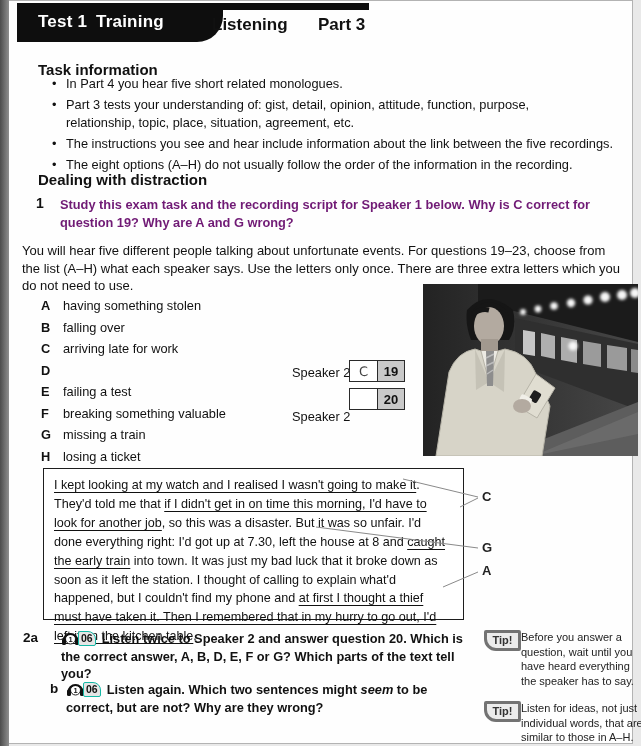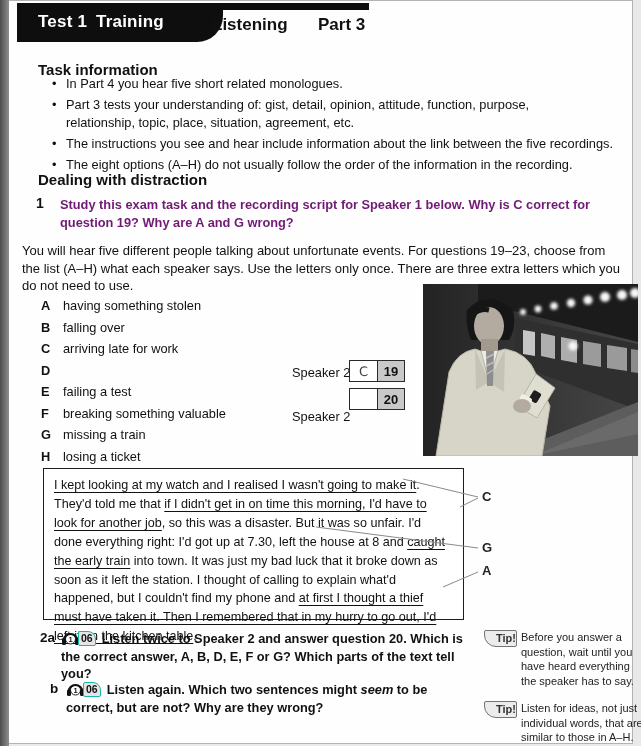--- a/index.html
+++ b/index.html
@@ -60,22 +60,22 @@
   .connector{position:absolute;left:300px;top:470px;width:174px;height:125px;pointer-events:none;}
   
   .ex2-label{position:absolute;font-size:13.5px;font-weight:bold;color:#111;}
   .ex2-body{position:absolute;width:412px;font-size:12.8px;font-weight:bold;line-height:17.5px;color:#111;}
   .ex2-body i{font-style:italic;}
   .audio{display:inline-flex;align-items:center;margin-right:6px;vertical-align:-3px;}
   .audio .track{border:1px solid #14b8a6;border-radius:2px 8px 2px 2px;background:#e5e5e5;
     font-size:10.5px;font-weight:bold;padding:0 2px;line-height:13px;color:#111;margin-left:-2px;}
   
   .tip-tab{position:absolute;left:476px;width:31px;height:15px;background:#ececec;
-    border:1px solid #737373;border-radius:2px 2px 2px 12px;
-    font-size:11px;font-weight:bold;color:#333;text-align:right;line-height:14px;}
+    border:3px solid #737373;border-radius:2px 2px 2px 12px;
+    font-size:11px;font-weight:bold;color:#333;text-align:center;line-height:14px;}
   .tip-text{position:absolute;left:513px;width:122px;font-size:11px;line-height:14.6px;color:#222;}
 </style>
 </head>
 <body>
 
 <div class="page">
 
   <div class="hdr-strip"></div>
   <div class="hdr-tab"></div>
   <div class="hdr-tab-text"><span>Test 1</span><span class="gap"></span><span>Training</span></div>
@@ -220,21 +220,21 @@
   <svg class="connector">
     <line x1="95" y1="8" x2="170" y2="26" stroke="#8a8a8a" stroke-width="1"></line>
     <line x1="152" y1="36" x2="170" y2="27" stroke="#8a8a8a" stroke-width="1"></line>
     <line x1="8" y1="56" x2="170" y2="77" stroke="#8a8a8a" stroke-width="1"></line>
     <line x1="135" y1="116" x2="170" y2="101" stroke="#8a8a8a" stroke-width="1"></line>
   </svg>
   <div class="ans-letter" style="top:488px;">C</div>
   <div class="ans-letter" style="top:539px;">G</div>
   <div class="ans-letter" style="top:562px;">A</div>
 
-  <div class="ex2-label" style="left:32px;top:629px;">2a</div>
+  <div class="ex2-label" style="left:15px;top:629px;">2a</div>
   <div class="ex2-body" style="left:53px;top:629px;">
     <span class="audio">
       <svg width="19" height="16" viewBox="0 0 19 16">
         <circle cx="9.5" cy="9" r="5" fill="#fff" stroke="#222" stroke-width="1"></circle>
         <path d="M2.5,11 A7,7 0 0 1 16.5,11" fill="none" stroke="#111" stroke-width="2"></path>
         <rect x="1" y="8.5" width="4" height="6.5" rx="1.5" fill="#111"></rect>
         <rect x="14" y="8.5" width="4" height="6.5" rx="1.5" fill="#111"></rect>
         <text x="9.5" y="11.6" font-size="7.5" font-weight="bold" text-anchor="middle" fill="#111" font-family="Liberation Sans, sans-serif">1</text>
       </svg>
       <span class="track">06</span>

